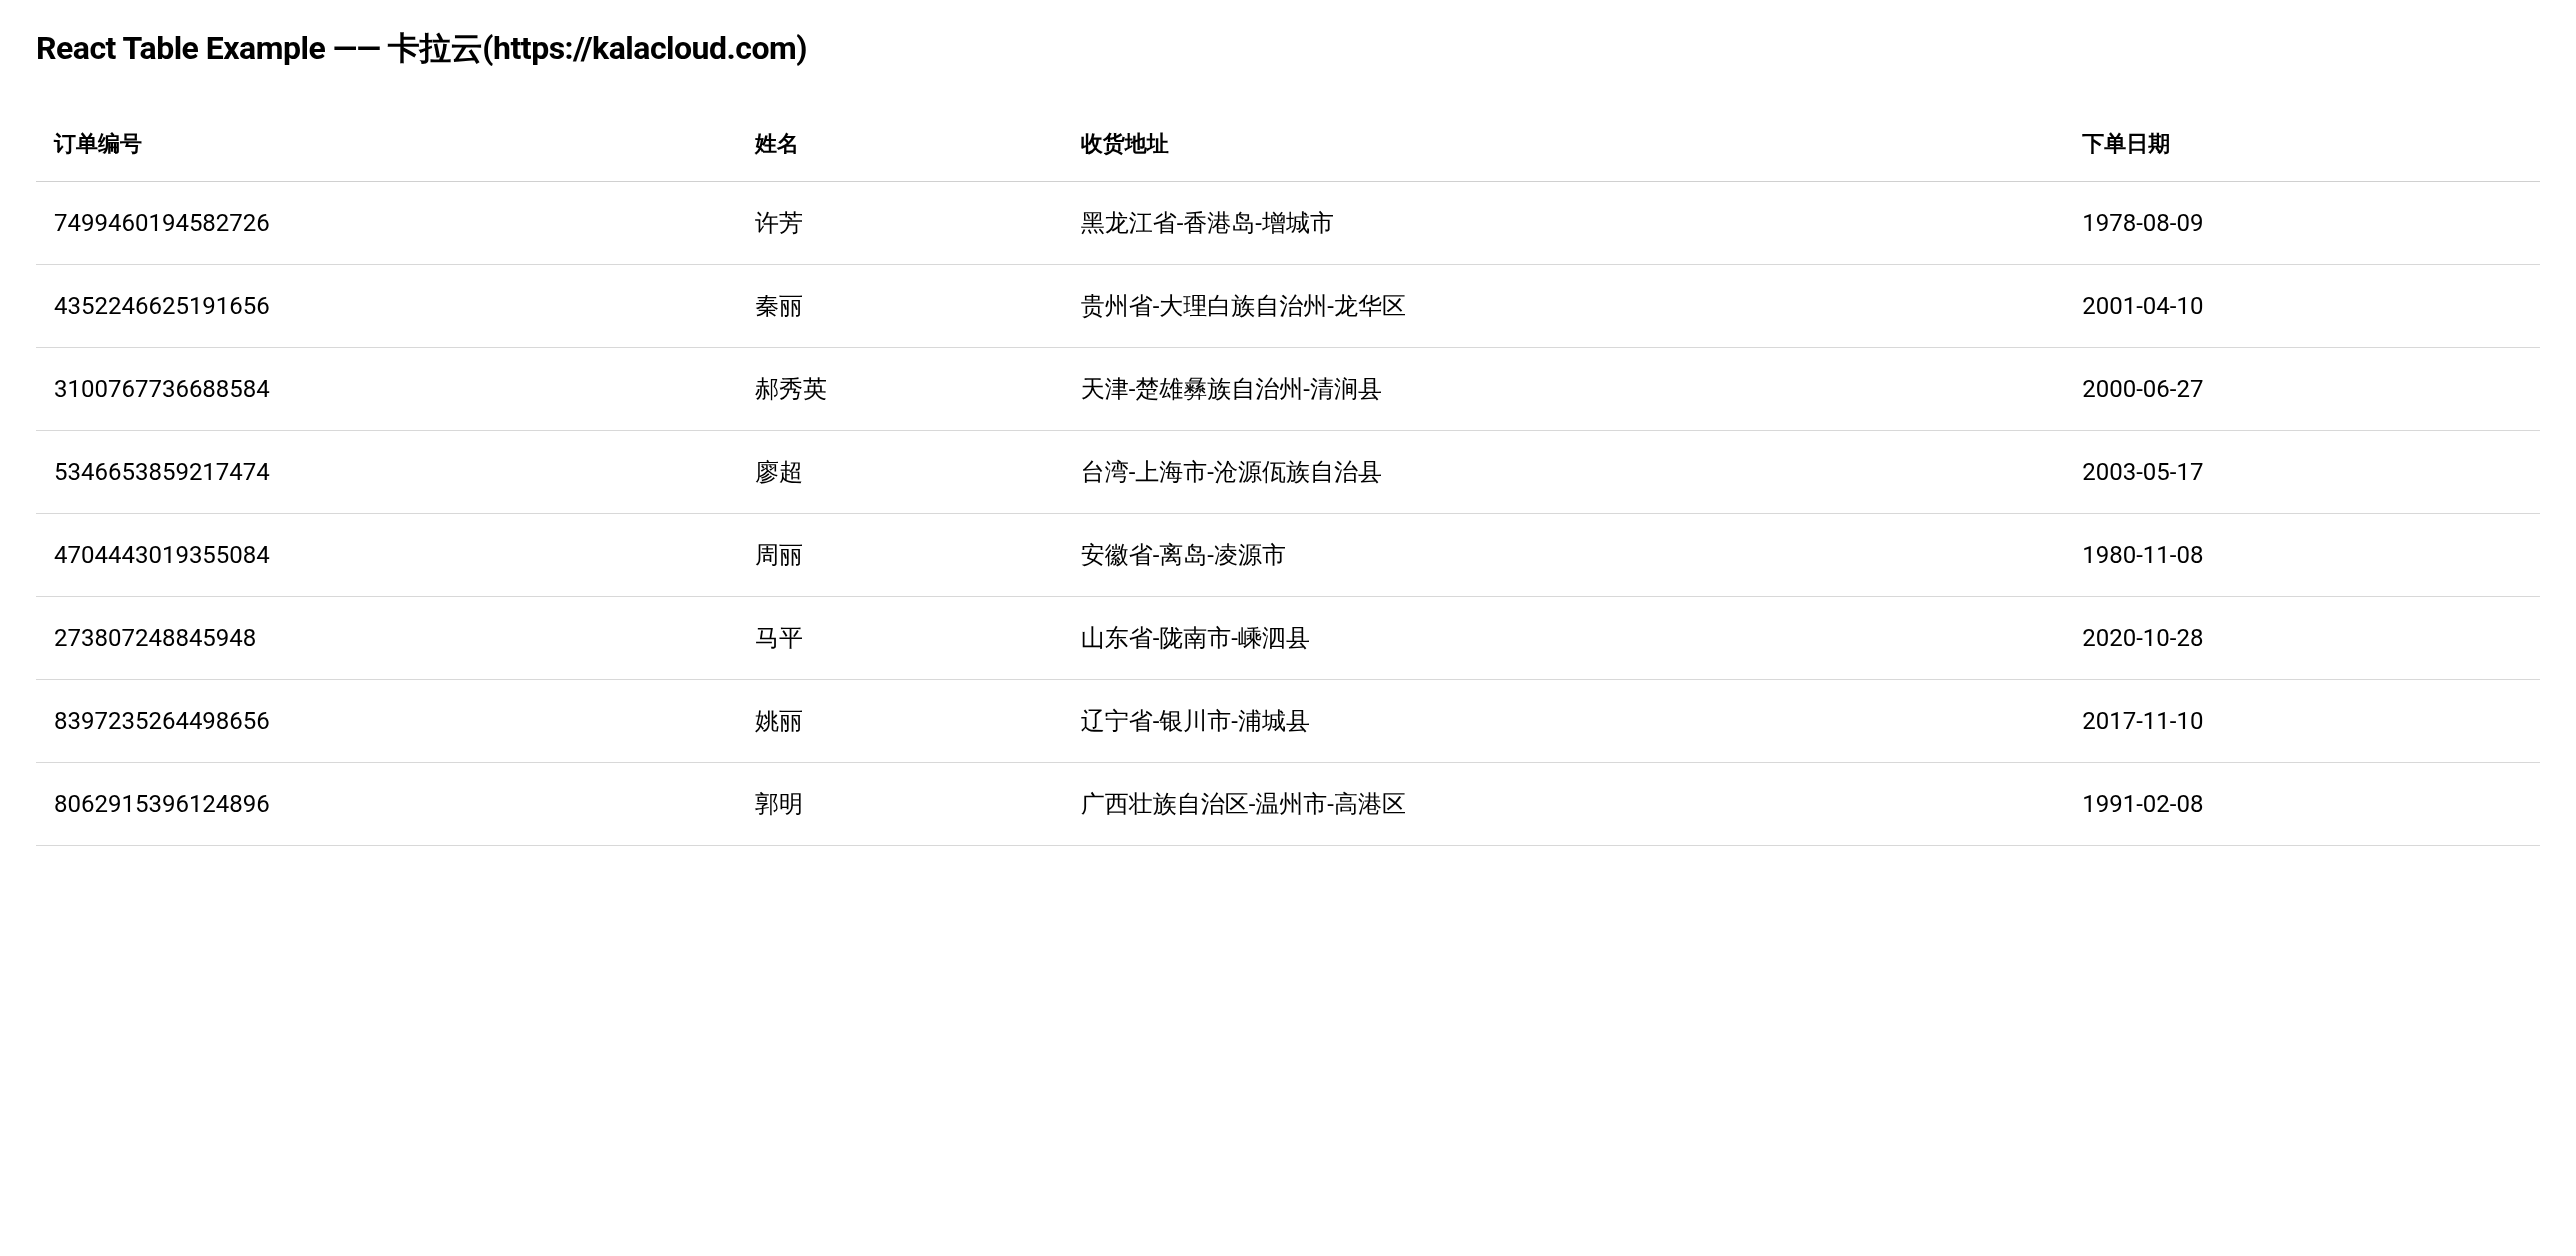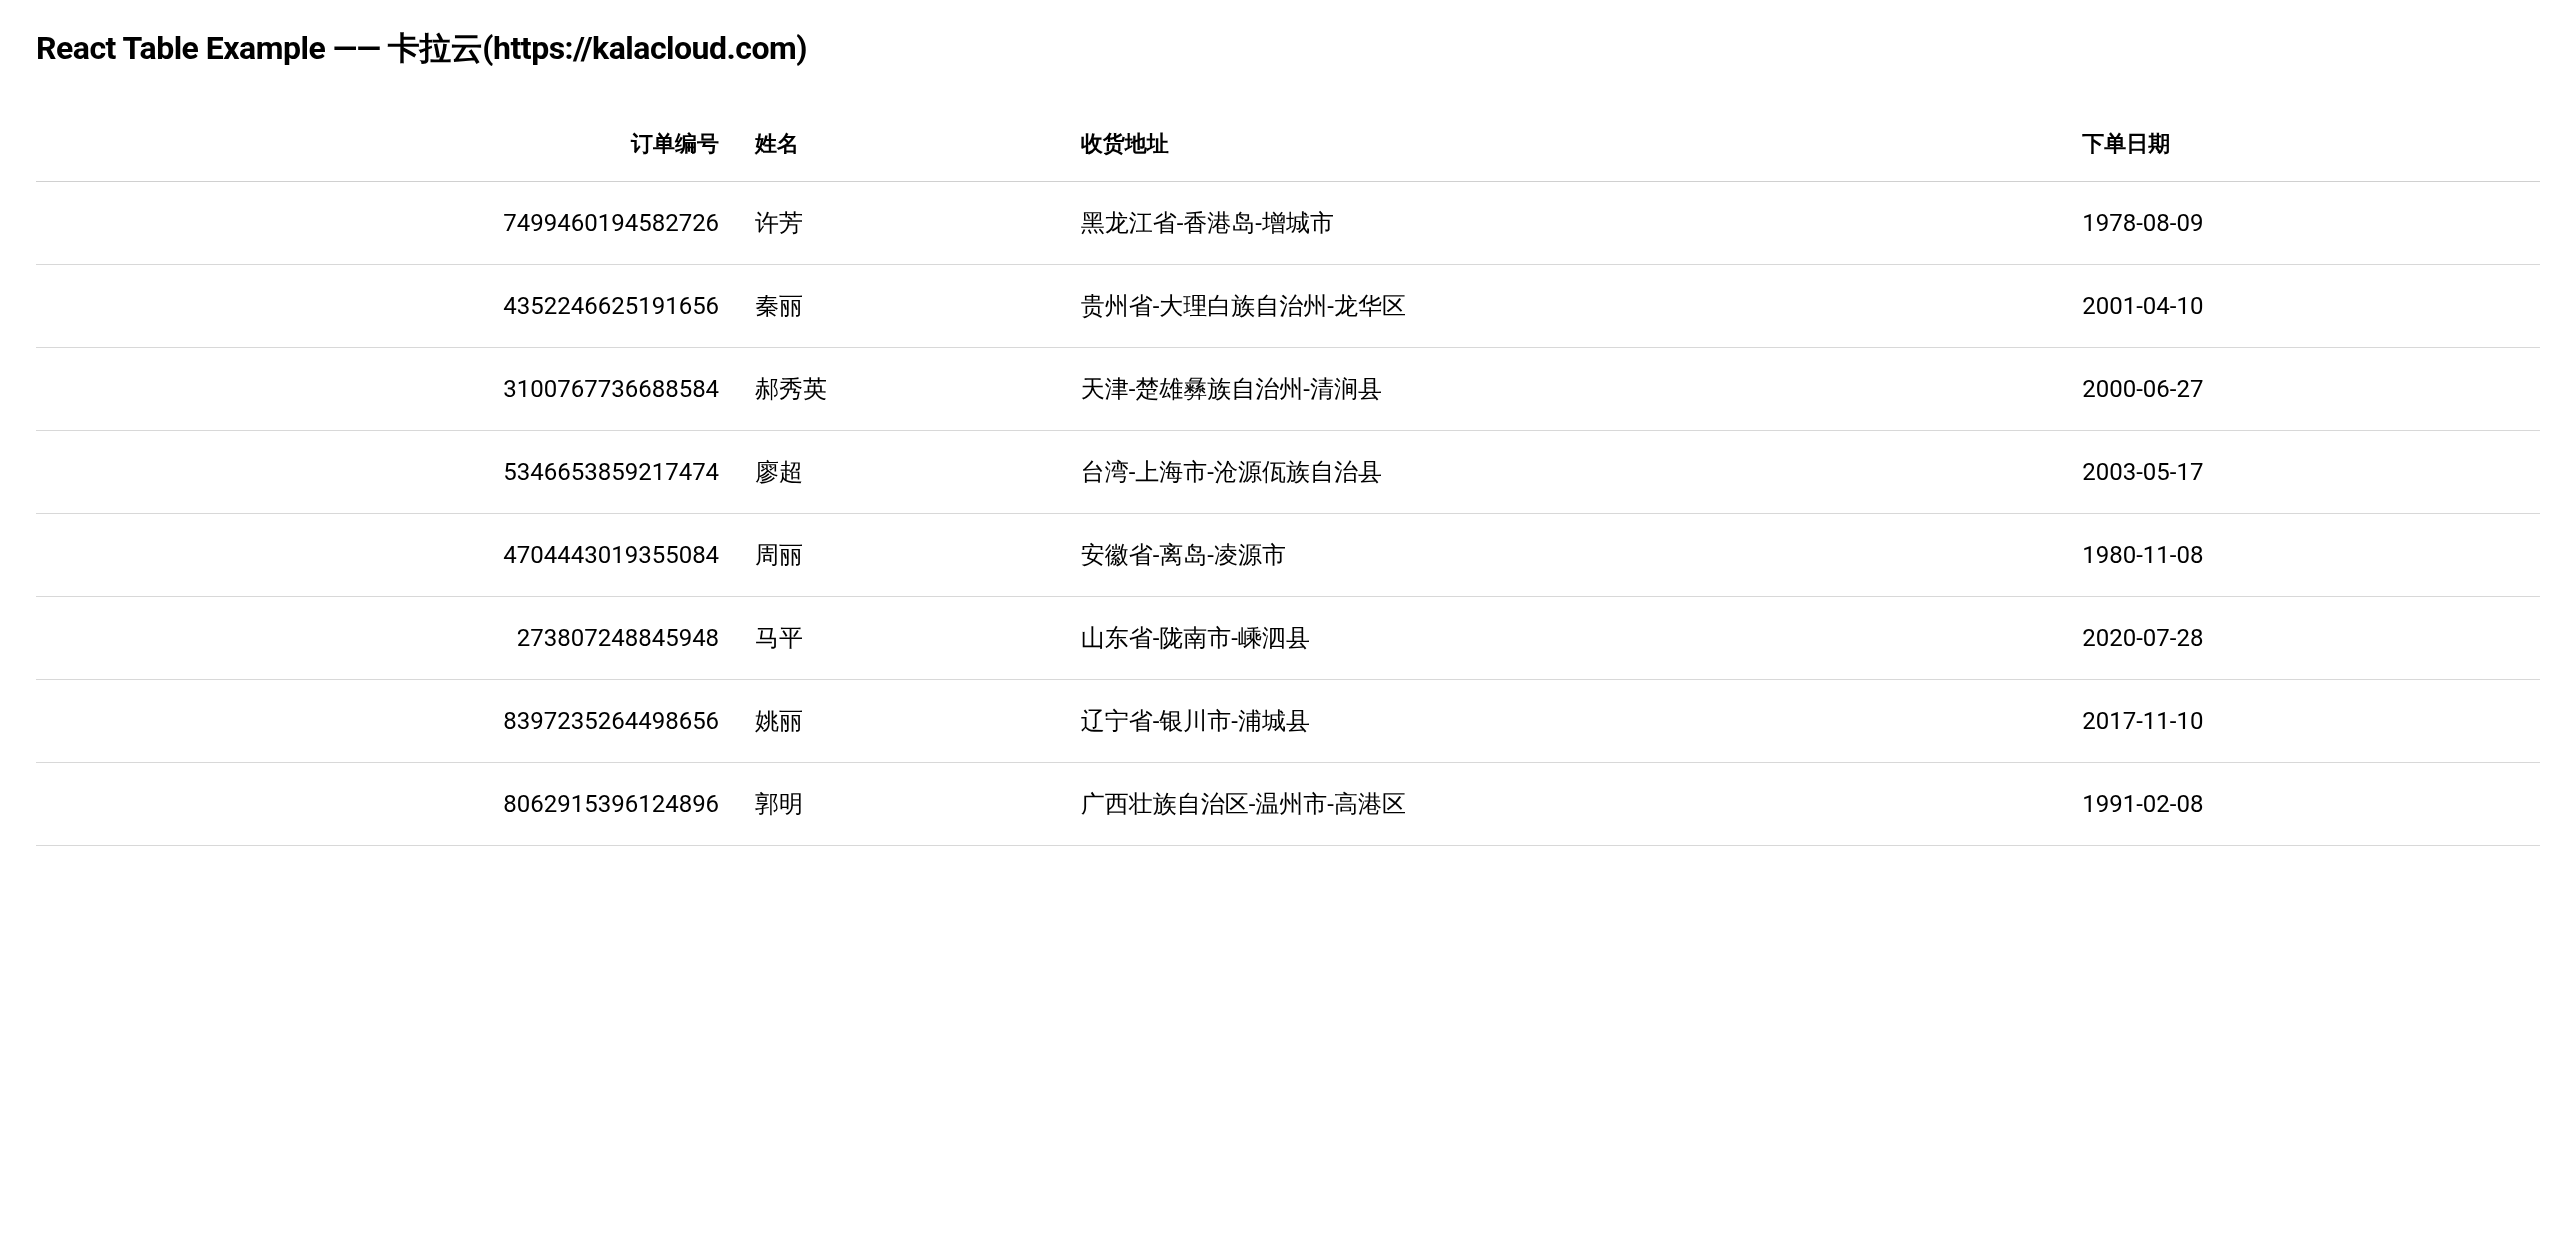--- a/index.html
+++ b/index.html
@@ -30,21 +30,20 @@
       padding: 22px 18px;
       border-bottom: 1.8px solid #d0d0d0;
     }
     tbody td {
       font-size: 24px;
       padding: 25px 18px;
       border-bottom: 0.9px solid #d8d8d8;
     }
     th:nth-child(1), td:nth-child(1) {
       width: 28%;
-      text-align: right;
     }
     th:nth-child(2), td:nth-child(2) {
       width: 13%;
     }
     th:nth-child(3), td:nth-child(3) {
       width: 40%;
     }
     th:nth-child(4), td:nth-child(4) {
       width: 19%;
     }
@@ -91,21 +90,21 @@
       <tr>
         <td>4704443019355084</td>
         <td>周丽</td>
         <td>安徽省-离岛-凌源市</td>
         <td>1980-11-08</td>
       </tr>
       <tr>
         <td>273807248845948</td>
         <td>马平</td>
         <td>山东省-陇南市-嵊泗县</td>
-        <td>2020-07-28</td>
+        <td>2020-10-28</td>
       </tr>
       <tr>
         <td>8397235264498656</td>
         <td>姚丽</td>
         <td>辽宁省-银川市-浦城县</td>
         <td>2017-11-10</td>
       </tr>
       <tr>
         <td>8062915396124896</td>
         <td>郭明</td>

